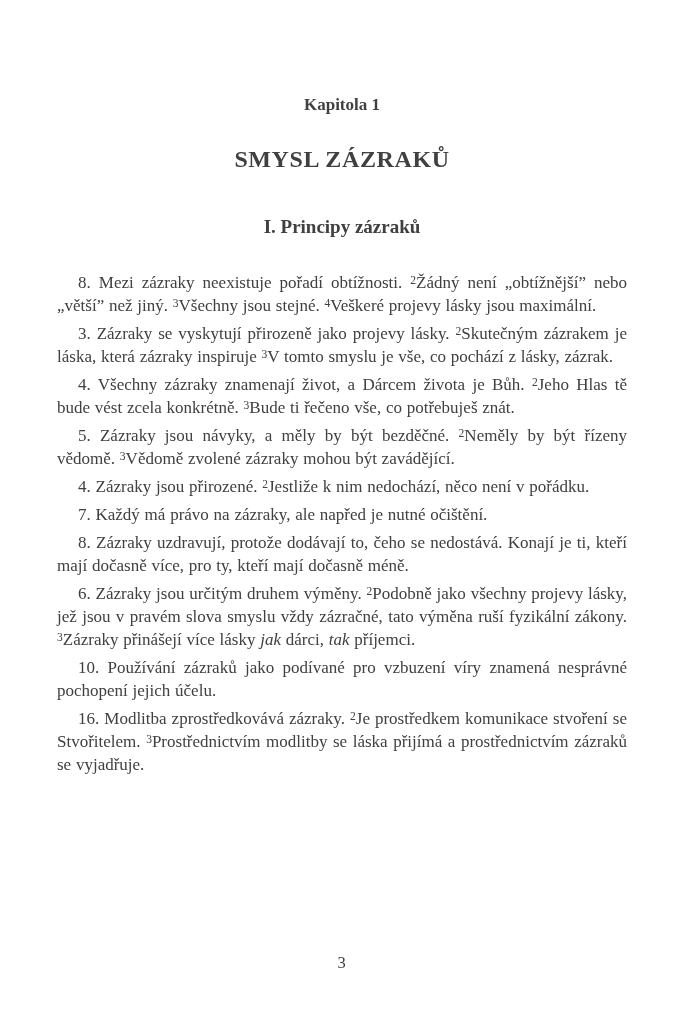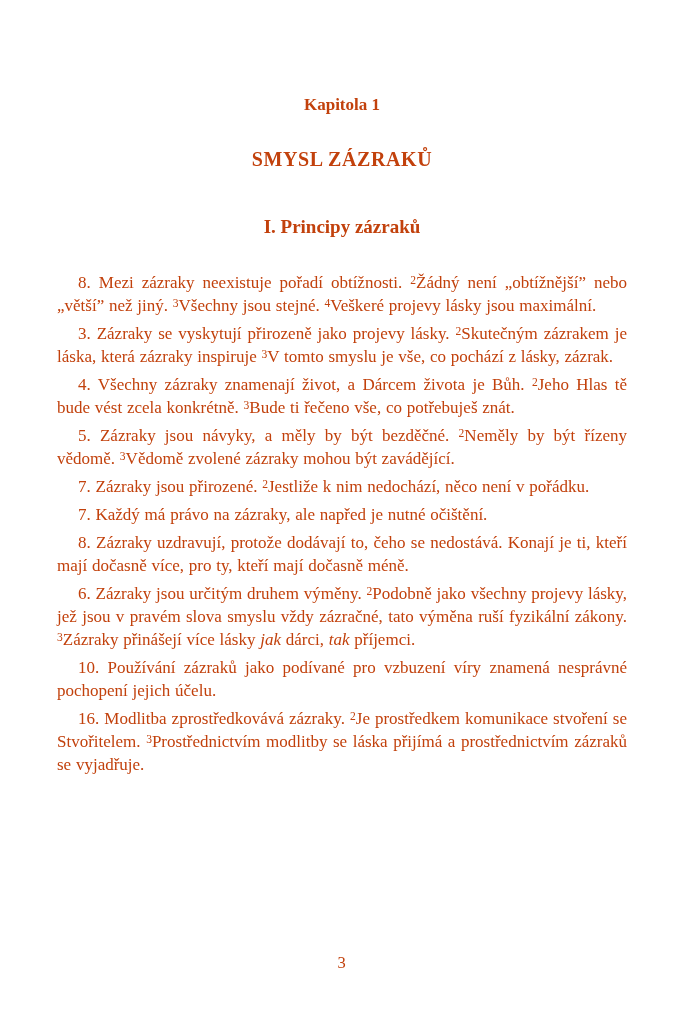--- a/index.html
+++ b/index.html
@@ -5,37 +5,37 @@
   html, body {
     margin: 0;
     padding: 0;
     background: #ffffff;
   }
   .page {
     position: relative;
     width: 683px;
     height: 1024px;
     background: #ffffff;
-    color: #c2410c;
+    color: #404040;
     font-family: "Liberation Serif", "DejaVu Serif", serif;
     overflow: hidden;
     box-sizing: border-box;
     padding: 95px 56px 0 57px;
   }
   .chapter-label {
     text-align: center;
     font-weight: bold;
     font-size: 17px;
     line-height: 20px;
   }
   .chapter-title {
     margin: 33px 0 0 0;
     text-align: center;
     font-weight: bold;
-    font-size: 20px;
+    font-size: 24px;
     letter-spacing: 0.6px;
     line-height: 23px;
   }
   .section-title {
     margin: 45px 0 0 0;
     text-align: center;
     font-weight: bold;
     font-size: 19px;
     line-height: 21px;
   }
@@ -78,21 +78,21 @@
     <div class="chapter-label">Kapitola 1</div>
     <h1 class="chapter-title">SMYSL ZÁZRAKŮ</h1>
     <h2 class="section-title">I. Principy zázraků</h2>
   </header>
 
   <main class="body-text" id="paragraphs">
       <p><span>8. Mezi zázraky neexistuje pořadí obtížnosti. </span><sup>2</sup><span>Žádný není „obtížnější” nebo „větší” než jiný. </span><sup>3</sup><span>Všechny jsou stejné. </span><sup>4</sup><span>Veškeré projevy lásky jsou maximální.</span></p>
       <p><span>3. Zázraky se vyskytují přirozeně jako projevy lásky. </span><sup>2</sup><span>Skutečným zázrakem je láska, která zázraky inspiruje </span><sup>3</sup><span>V tomto smyslu je vše, co pochází z lásky, zázrak.</span></p>
       <p><span>4. Všechny zázraky znamenají život, a Dárcem života je Bůh. </span><sup>2</sup><span>Jeho Hlas tě bude vést zcela konkrétně. </span><sup>3</sup><span>Bude ti řečeno vše, co potřebuješ znát.</span></p>
       <p><span>5. Zázraky jsou návyky, a měly by být bezděčné. </span><sup>2</sup><span>Neměly by být řízeny vědomě. </span><sup>3</sup><span>Vědomě zvolené zázraky mohou být zavádějící.</span></p>
-      <p><span>7. Zázraky jsou přirozené. </span><sup>2</sup><span>Jestliže k nim nedochází, něco není v pořádku.</span></p>
+      <p><span>4. Zázraky jsou přirozené. </span><sup>2</sup><span>Jestliže k nim nedochází, něco není v pořádku.</span></p>
       <p><span>7. Každý má právo na zázraky, ale napřed je nutné očištění.</span></p>
       <p><span>8. Zázraky uzdravují, protože dodávají to, čeho se nedostává. Konají je ti, kteří mají dočasně více, pro ty, kteří mají dočasně méně.</span></p>
       <p><span>6. Zázraky jsou určitým druhem výměny. </span><sup>2</sup><span>Podobně jako všechny projevy lásky, jež jsou v pravém slova smyslu vždy zázračné, tato výměna ruší fyzikální zákony. </span><sup>3</sup><span>Zázraky přinášejí více lásky </span><i>jak</i><span> dárci, </span><i>tak</i><span> příjemci.</span></p>
       <p><span>10. Používání zázraků jako podívané pro vzbuzení víry znamená nesprávné pochopení jejich účelu.</span></p>
       <p><span>16. Modlitba zprostředkovává zázraky. </span><sup>2</sup><span>Je prostředkem komunikace stvoření se Stvořitelem. </span><sup>3</sup><span>Prostřednictvím modlitby se láska přijímá a prostřednictvím zázraků se vyjadřuje.</span></p>
     </main>
 
   <footer class="page-number">3</footer>
 </div>
 

